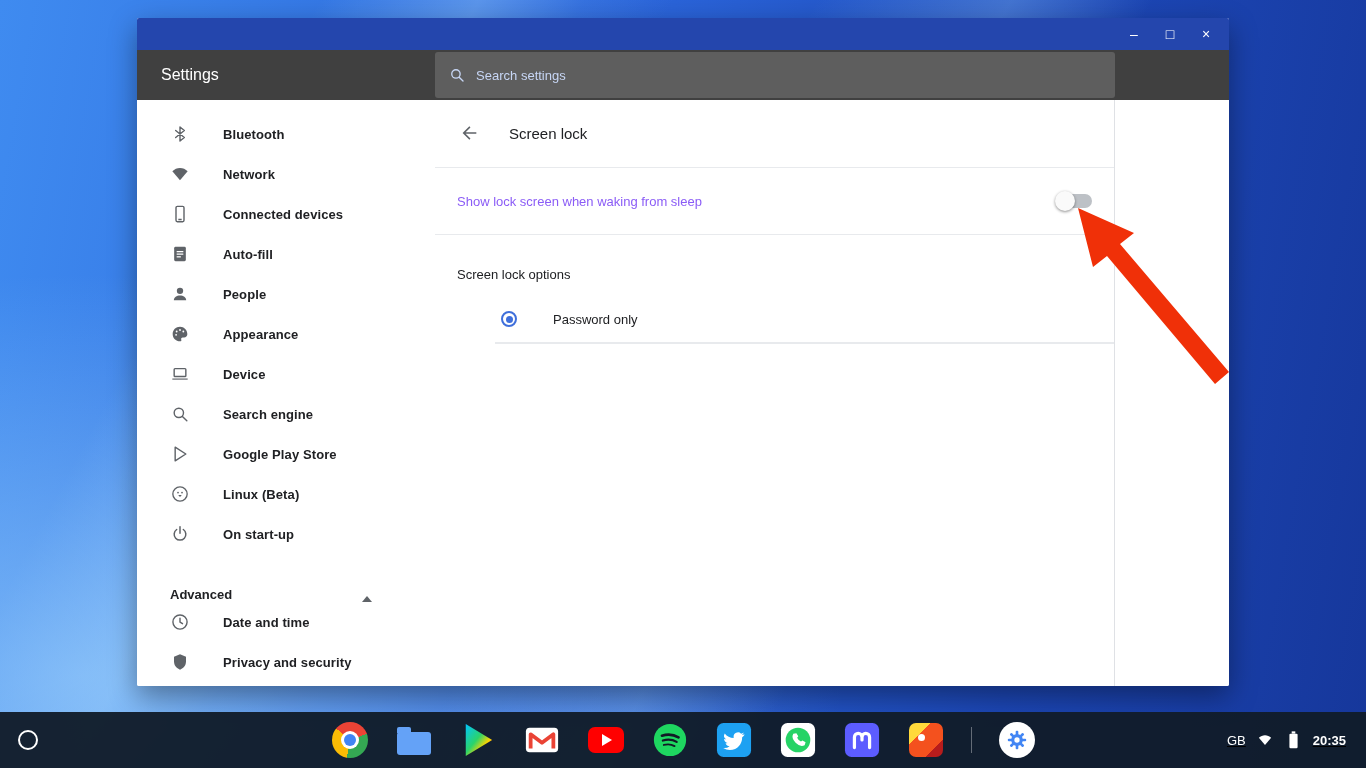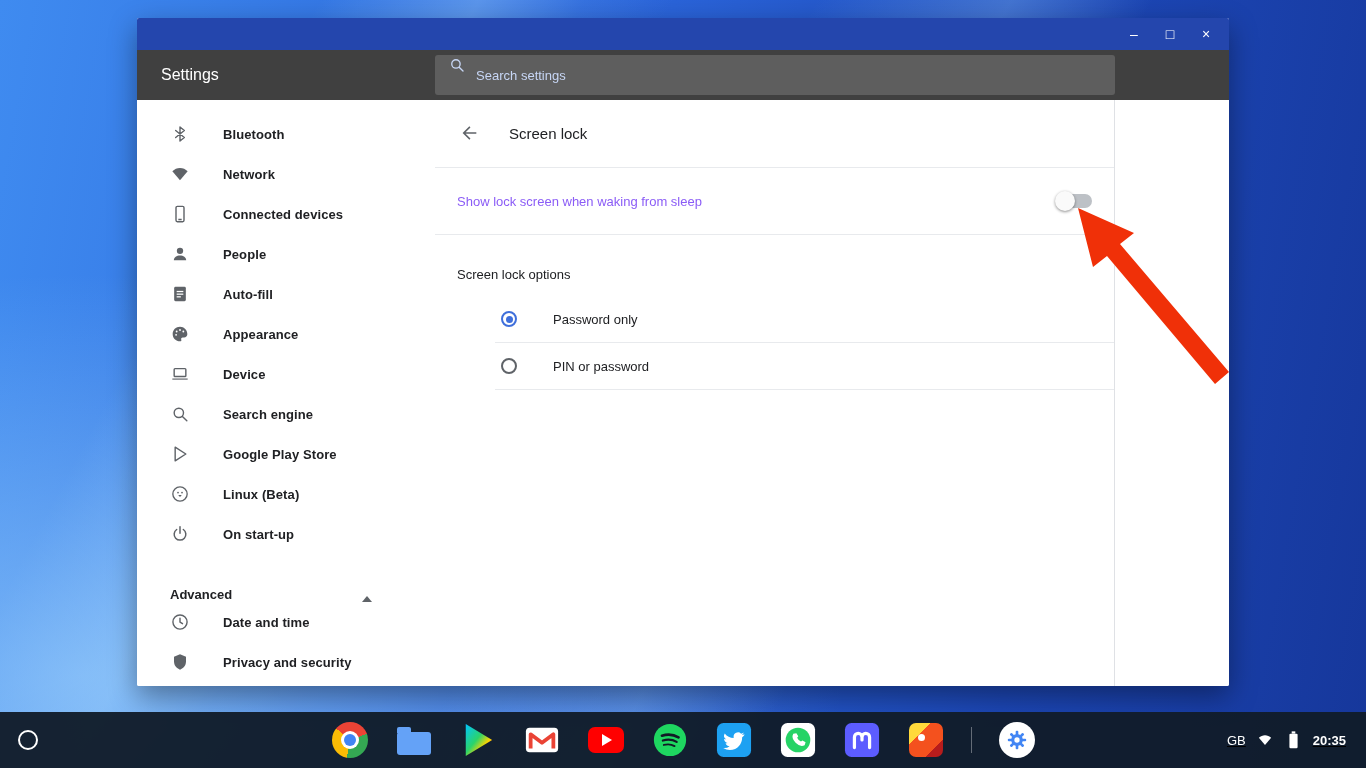--- a/index.html
+++ b/index.html
@@ -19,22 +19,22 @@
   .window {
     position:absolute; left:137px; top:18px; width:1092px; height:668px;
     background:#fff; box-shadow:0 10px 28px rgba(0,0,0,.38); border-radius:2px; overflow:hidden;
   }
   .titlebar { height:32px; background:#2446ad; display:flex; align-items:center; justify-content:flex-end; }
   .win-controls { display:flex; align-items:center; gap:10px; padding-right:10px; }
   .win-btn { width:26px; height:24px; color:#fff; font-size:14px; line-height:24px; text-align:center; cursor:default; }
   .header { height:50px; background:#404040; display:flex; align-items:center; }
   .app-title { width:298px; padding-left:24px; color:#fff; font-size:16px; }
   .searchbar {
-    width:680px; height:40px; background:rgba(255,255,255,.16); border-radius:3px;
-    display:flex; padding:0 12px; gap:10px;
+    width:680px; height:46px; background:rgba(255,255,255,.16); border-radius:3px;
+    display:flex; align-items:center; padding:0 12px; gap:10px;
   }
   .searchbar input {
     background:transparent; border:none; outline:none; color:#e8eefc; font-size:13px; width:100%;
     font-family:"Liberation Sans",sans-serif;
   }
   .searchbar input::placeholder { color:#c7d6f5; }
 
   .body { position:relative; display:flex; height:586px; }
 
   
@@ -162,38 +162,38 @@
               <svg width="20" height="20" viewBox="0 0 24 24">
                 <rect x="7.2" y="2.8" width="9.6" height="18.4" rx="1.6" fill="none" stroke="#5f6368" stroke-width="1.7"></rect>
                 <line x1="10" y1="18.6" x2="14" y2="18.6" stroke="#5f6368" stroke-width="1.7"></line>
               </svg>
             </span>
           <span class="slabel">Connected devices</span>
         </div>
 
         <div class="side-item">
           <span class="sicon">
-              <svg width="20" height="20" viewBox="0 0 24 24" fill="#5f6368">
-                <circle cx="12" cy="8.2" r="3.8"></circle>
-                <path d="M4.6 19.6 c0-3.9 3.4-5.9 7.4-5.9 s7.4 2 7.4 5.9 Z"></path>
-              </svg>
-            </span>
-          <span class="slabel">People</span>
-        </div>
-
-        <div class="side-item">
-          <span class="sicon">
               <svg width="20" height="20" viewBox="0 0 24 24">
                 <rect x="5" y="3.4" width="14" height="17.2" rx="1.6" fill="#5f6368"></rect>
                 <line x1="8" y1="9" x2="16" y2="9" stroke="#fff" stroke-width="1.5"></line>
                 <line x1="8" y1="12.2" x2="16" y2="12.2" stroke="#fff" stroke-width="1.5"></line>
                 <line x1="8" y1="15.4" x2="13" y2="15.4" stroke="#fff" stroke-width="1.5"></line>
               </svg>
             </span>
           <span class="slabel">Auto-fill</span>
+        </div>
+
+        <div class="side-item">
+          <span class="sicon">
+              <svg width="20" height="20" viewBox="0 0 24 24" fill="#5f6368">
+                <circle cx="12" cy="8.2" r="3.8"></circle>
+                <path d="M4.6 19.6 c0-3.9 3.4-5.9 7.4-5.9 s7.4 2 7.4 5.9 Z"></path>
+              </svg>
+            </span>
+          <span class="slabel">People</span>
         </div>
 
         <div class="side-item">
           <span class="sicon">
               <svg width="20" height="20" viewBox="0 0 24 24" fill="#5f6368">
                 <path d="M12 3.2 C7 3.2 3.2 7 3.2 12 s3.8 8.8 8.8 8.8 c1.3 0 2-.9 1.5-2 -.6-1.4.3-2.6 1.8-2.6 h1.6 c2.2 0 3.9-1.7 3.9-3.9 C20.8 7 16.9 3.2 12 3.2 Z"></path>
                 <circle cx="8" cy="9" r="1.1" fill="#fff"></circle>
                 <circle cx="12" cy="7.2" r="1.1" fill="#fff"></circle>
                 <circle cx="16" cy="9" r="1.1" fill="#fff"></circle>
                 <circle cx="7.3" cy="13" r="1.1" fill="#fff"></circle>
@@ -298,24 +298,20 @@
         </div>
 
         <div class="section-title">Screen lock options</div>
 
         <div class="radio-row">
           <span class="radio selected"></span>
           <span class="radio-label">Password only</span>
         </div>
         <div class="radio-divider"></div>
 
-        <div class="radio-row">
-          <span class="radio"></span>
-          <span class="radio-label">PIN or password</span>
-        </div>
         <div class="radio-divider"></div>
 
       </div>
 
       <div class="right-gutter"></div>
     </div>
   </div>
 
   <svg class="arrow-overlay" width="1366" height="768" viewBox="0 0 1366 768">
     <polygon points="1078,208 1134,233 1120,244 1229,372 1215,384 1107,256 1093,267" fill="#f03008"></polygon>

